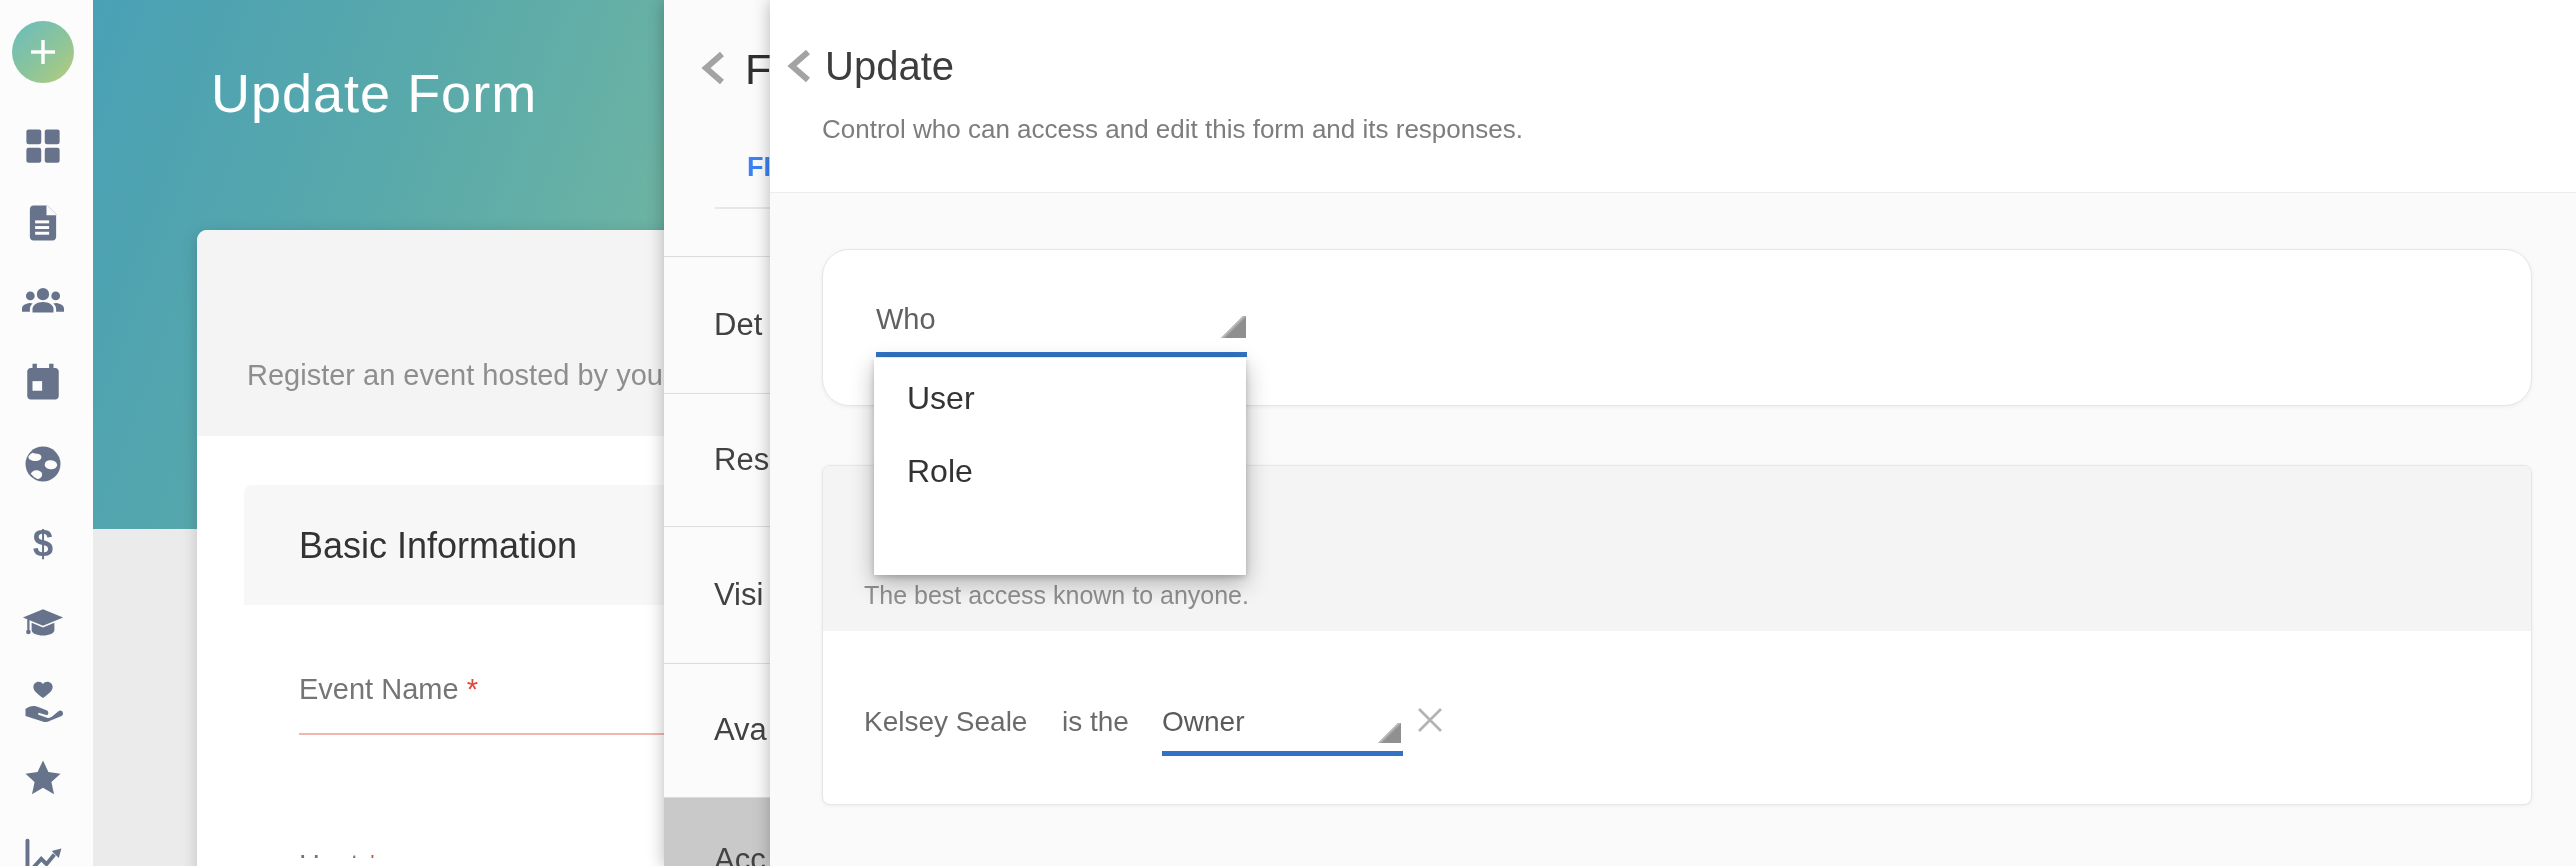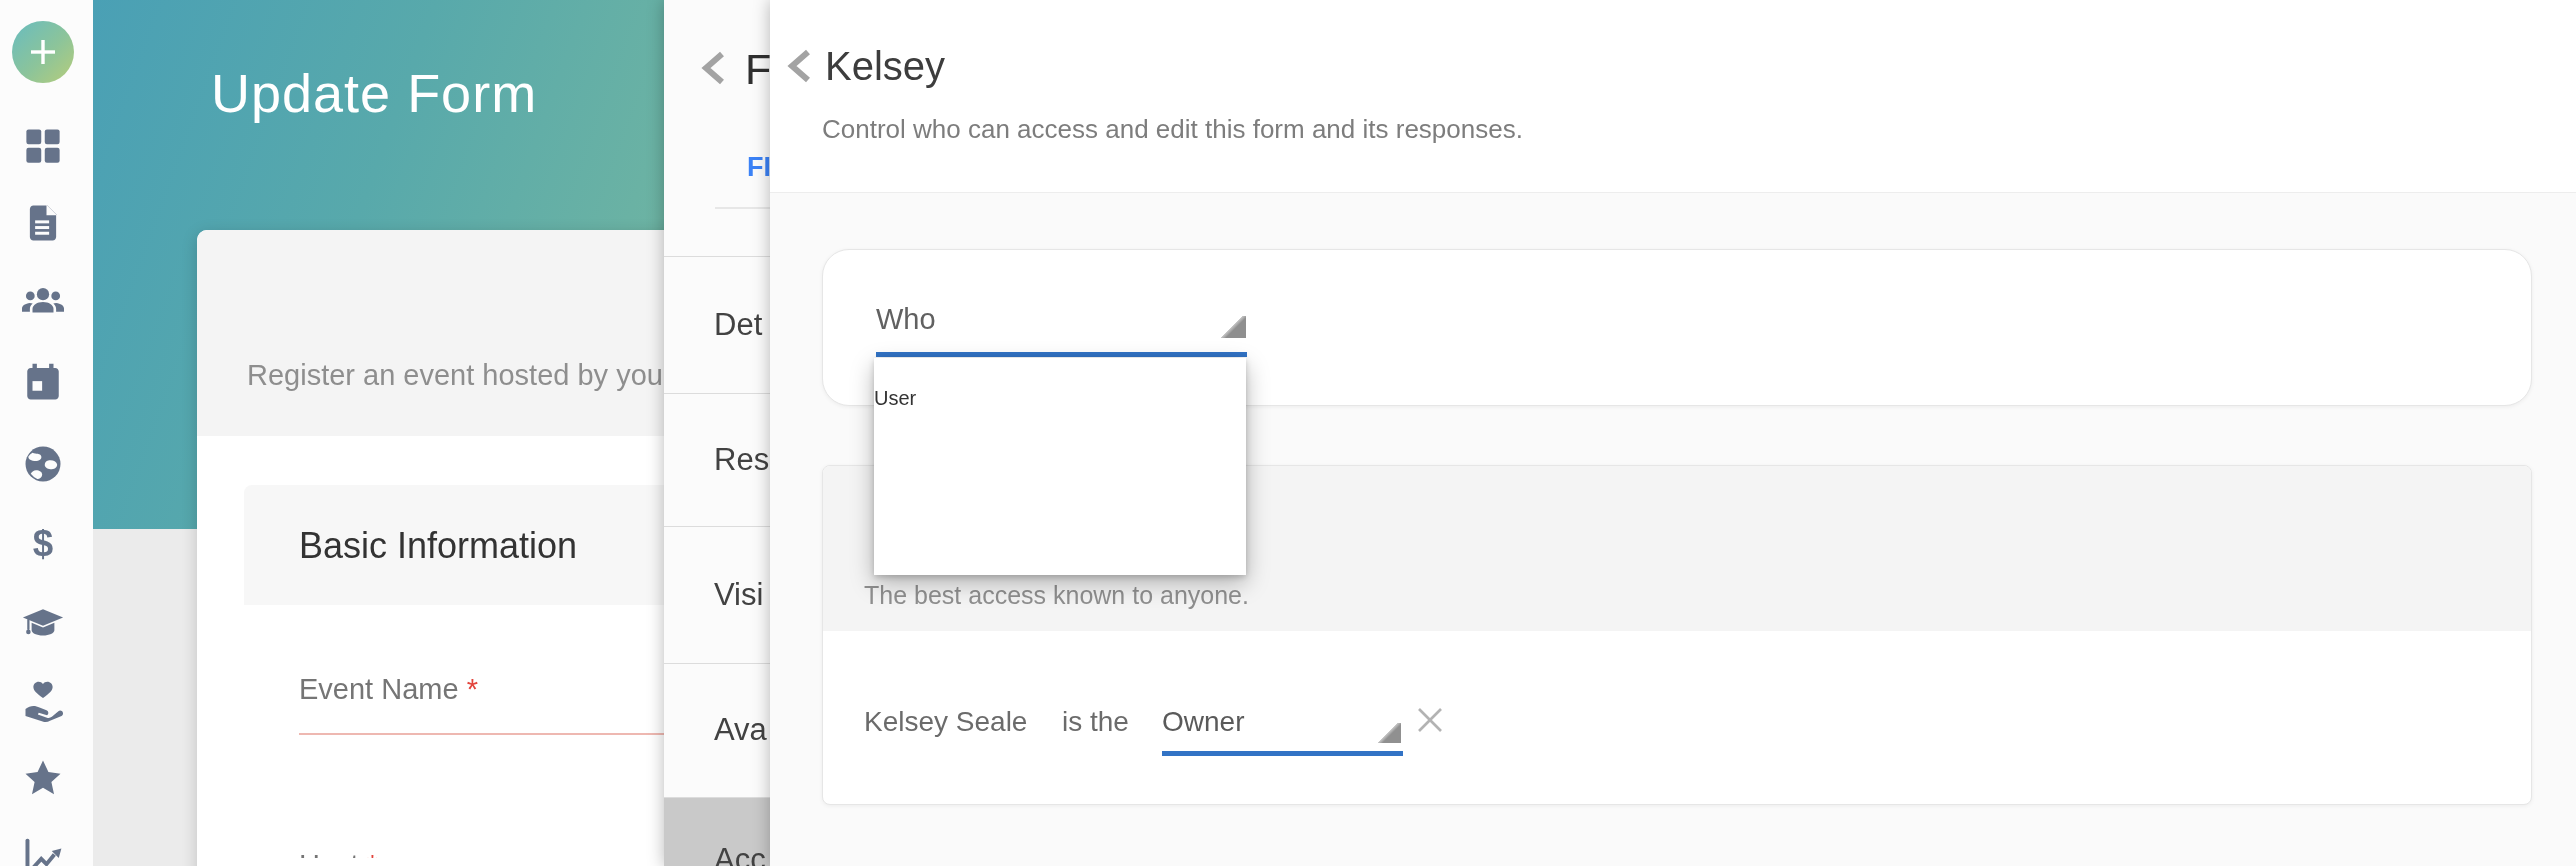--- a/index.html
+++ b/index.html
@@ -59,22 +59,22 @@
   #ownerUser{left:41px;color:#6b6b6b;}
   #ownerConnector{left:239px;color:#6b6b6b;}
   #ownerRole{left:339px;color:#5a5a5a;cursor:pointer;}
   #ownerTriangle{left:554px;top:257px;width:24px;height:20px;
     background:linear-gradient(135deg,rgba(0,0,0,0) 46%,#cfcfcf 46%,#909090 58%,#909090 100%);cursor:pointer;}
   #ownerUnderline{left:339px;top:285px;width:241px;height:5px;background:#3273c5;}
   #removeOwner{left:590px;top:237px;width:34px;height:34px;cursor:pointer;}
   
   #whoMenu{left:874px;top:358px;width:372px;height:217px;background:#fff;
     box-shadow:0 8px 22px rgba(0,0,0,.28),0 2px 6px rgba(0,0,0,.18);z-index:5;}
-  .menuItem{left:0;width:100%;height:64px;display:flex;align-items:center;
-    box-sizing:border-box;font-size:20px;color:#333;cursor:pointer;}
+  .menuItem{left:0;width:100%;height:64px;display:flex;align-items:center;padding-left:33px;
+    box-sizing:border-box;font-size:32px;color:#333;cursor:pointer;}
 </style>
 </head>
 <body>
 
 <div class="abs" id="iconRail">
   <div class="abs" id="addBtn">
     <svg width="32" height="32" viewBox="0 0 32 32">
       <line x1="16" y1="4" x2="16" y2="28" stroke="#ffffff" stroke-width="3.4"></line>
       <line x1="4" y1="16" x2="28" y2="16" stroke="#ffffff" stroke-width="3.4"></line>
     </svg>
@@ -208,21 +208,21 @@
   </div>
 </div>
 
 <div class="abs" id="accessPanel">
   <div class="abs" id="accessHeader">
     <div class="abs" id="accessBack">
       <svg width="30" height="34" viewBox="0 0 30 34">
         <polyline points="24,3 8,17 24,31" stroke="#a3a3a3" stroke-width="6" fill="none"></polyline>
       </svg>
     </div>
-    <div class="abs" id="accessTitle">Kelsey</div>
+    <div class="abs" id="accessTitle">Update</div>
     <div class="abs" id="accessSubtitle">Control who can access and edit this form and its responses.</div>
   </div>
 
   <div class="abs card" id="whoCard">
     <div class="abs" id="whoLabel">Who</div>
     <div class="abs" id="whoTriangle"></div>
     <div class="abs" id="whoUnderline"></div>
   </div>
 
   <div class="abs card" id="ownerCard">
@@ -240,14 +240,17 @@
         <line x1="28" y1="6" x2="6" y2="28" stroke="#b3b3b3" stroke-width="2.6"></line>
       </svg>
     </div>
   </div>
 </div>
 
 <div class="abs" id="whoMenu">
   <div class="abs menuItem" style="top:8px">
     <span>User</span>
   </div>
+  <div class="abs menuItem" style="top:81px">
+    <span>Role</span>
+  </div>
 </div>
 
 
 </body></html>

